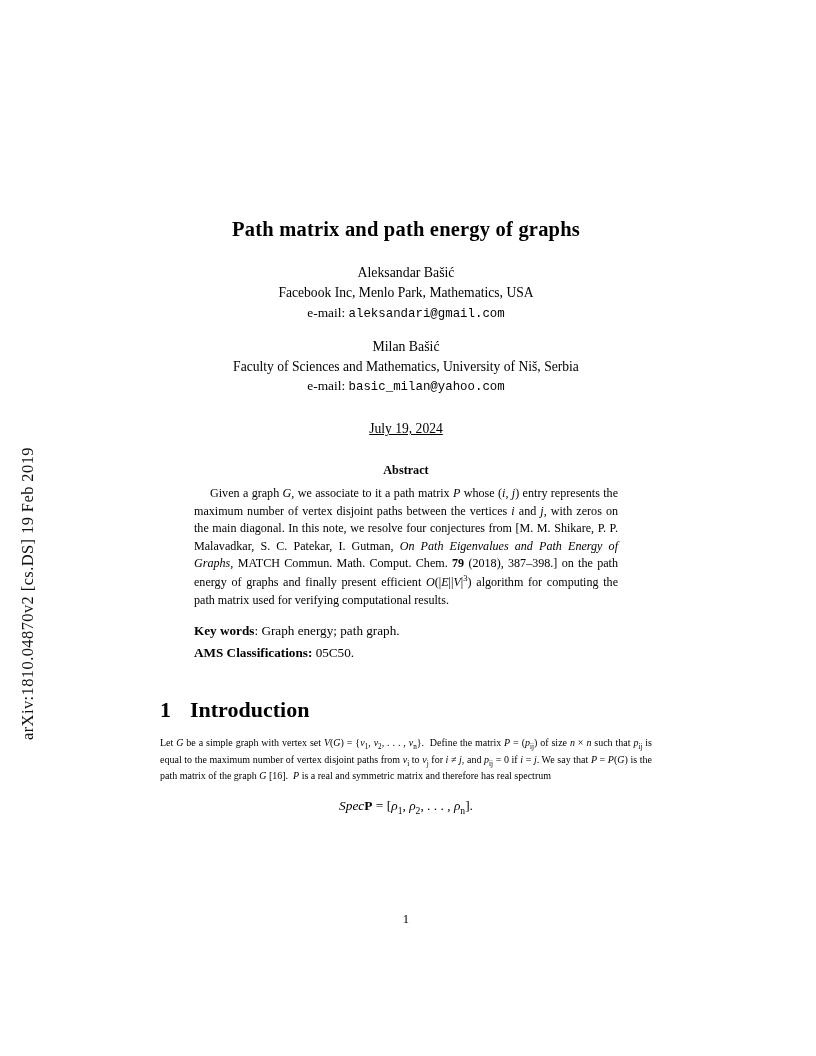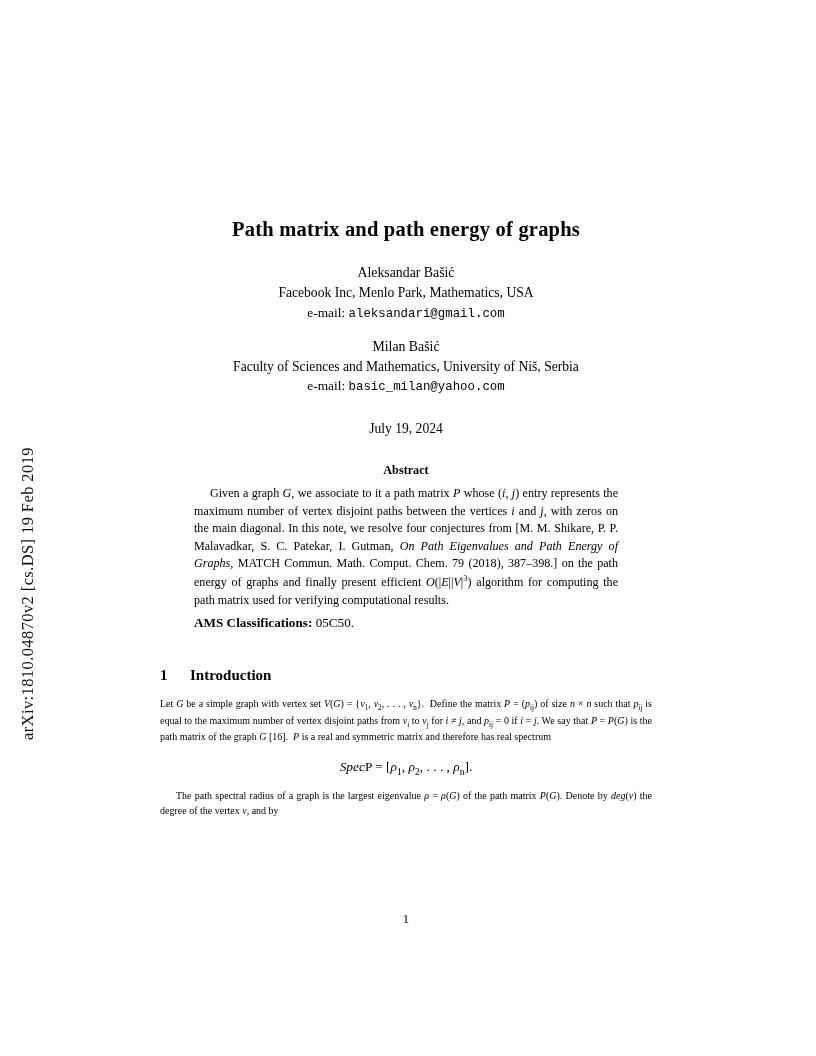--- a/index.html
+++ b/index.html
@@ -57,20 +57,21 @@
   .author-block.second { margin-top: 13px; }
   .author-name { font-size: 13.8px; }
   .affil { font-size: 13.6px; }
   .email { font-size: 13.4px; }
   .mono { font-family: "Liberation Mono", monospace; font-size: 12.4px; }
 
   #paper-date {
     text-align: center;
     margin-top: 24px;
     font-size: 13.6px;
+    text-decoration: underline;
   }
 
   
   #abstract-wrap {
     margin: 26px auto 0 auto;
     width: 424px;
   }
   #abstract-heading {
     text-align: center;
     font-size: 12.2px;
@@ -90,21 +91,21 @@
     width: 424px;
     margin: 14px auto 0 auto;
     font-size: 13.2px;
   }
   .kv-line.tight { margin-top: 6px; }
   .kv-key { font-weight: bold; }
 
   
   #section-heading {
     margin: 36px 0 0 0;
-    font-size: 15px;
+    font-size: 22px;
     font-weight: bold;
   }
   #section-heading .num { display: inline-block; width: 30px; }
 
   .body-p {
     margin-top: 13px;
     font-size: 10px;
     line-height: 1.45;
     text-align: justify;
     hyphens: none;
@@ -112,21 +113,21 @@
   .body-p.indented { text-indent: 16px; }
 
   .display-eq {
     margin-top: 14px;
     text-align: center;
     font-size: 13.4px;
   }
 
   
   .it { font-style: italic; text-align: right; }
-  .bf { font-weight: normal; }
+  .bf { font-weight: bold; }
   sub.s { font-style: normal; font-size: 0.72em; }
   sup.s { font-style: normal; font-size: 0.72em; }
 
   #page-number {
     position: absolute;
     left: 0;
     top: 912px;
     width: 492px;
     text-align: center;
     font-size: 12.6px;
@@ -161,37 +162,37 @@
 
   <div id="paper-date">July 19, 2024</div>
 
   <div id="abstract-wrap">
     <div id="abstract-heading">Abstract</div>
     <div id="abstract-body">
       <span class="ind"></span>Given a graph <span class="it">G</span>, we associate to it a path matrix <span class="it">P</span> whose (<span class="it">i, j</span>) entry represents the maximum number of vertex disjoint paths between the vertices <span class="it">i</span> and <span class="it">j</span>, with zeros on the main diagonal. In this note, we resolve four conjectures from [M. M. Shikare, P. P. Malavadkar, S. C. Patekar, I. Gutman, <span class="it">On Path Eigenvalues and Path Energy of Graphs</span>, MATCH Commun. Math. Comput. Chem. <span class="bf">79</span> (2018), 387–398.] on the path energy of graphs and finally present efficient <span class="it">O</span>(|<span class="it">E</span>||<span class="it">V</span>|<sup class="s">3</sup>) algorithm for computing the path matrix used for verifying computational results.
     </div>
   </div>
 
+  <div class="kv-line">
+    <span class="kv-key">Key words</span><span>: Graph energy; path graph.</span>
+  </div>
 
   <div class="kv-line tight">
     <span class="kv-key">AMS Classifications:</span>
     <span>05C50.</span>
   </div>
 
   <h2 id="section-heading">
     <span class="num">1</span><span>Introduction</span>
   </h2>
 
   <p class="body-p">
     Let <span class="it">G</span> be a simple graph with vertex set <span class="it">V</span>(<span class="it">G</span>) = {<span class="it">v</span><sub class="s">1</sub>, <span class="it">v</span><sub class="s">2</sub>, . . . , <span class="it">v</span><sub class="s">n</sub>}.&nbsp; Define the matrix <span class="it">P</span> = (<span class="it">p<sub class="s">ij</sub></span>) of size <span class="it">n</span> × <span class="it">n</span> such that <span class="it">p<sub class="s">ij</sub></span> is equal to the maximum number of vertex disjoint paths from <span class="it">v<sub class="s">i</sub></span> to <span class="it">v<sub class="s">j</sub></span> for <span class="it">i</span> ≠ <span class="it">j</span>, and <span class="it">p<sub class="s">ij</sub></span> = 0 if <span class="it">i</span> = <span class="it">j</span>. We say that <span class="it">P</span> = <span class="it">P</span>(<span class="it">G</span>) is the path matrix of the graph <span class="it">G</span> [16].&nbsp; <span class="it">P</span> is a real and symmetric matrix and therefore has real spectrum
   </p>
 
   <div class="display-eq">
     <span class="it">Spec</span><span class="bf">P</span> = [<span class="it">ρ</span><sub class="s">1</sub>, <span class="it">ρ</span><sub class="s">2</sub>, . . . , <span class="it">ρ</span><sub class="s">n</sub>].
   </div>
 
-  <p class="body-p indented">
-    The path spectral radius of a graph is the largest eigenvalue <span class="it">ρ</span> = <span class="it">ρ</span>(<span class="it">G</span>) of the path matrix <span class="it">P</span>(<span class="it">G</span>). Denote by <span class="it">deg</span>(<span class="it">v</span>) the degree of the vertex <span class="it">v</span>, and by
-  </p>
 
   <div id="page-number">1</div>
 
 </div>
 
 </body></html>

